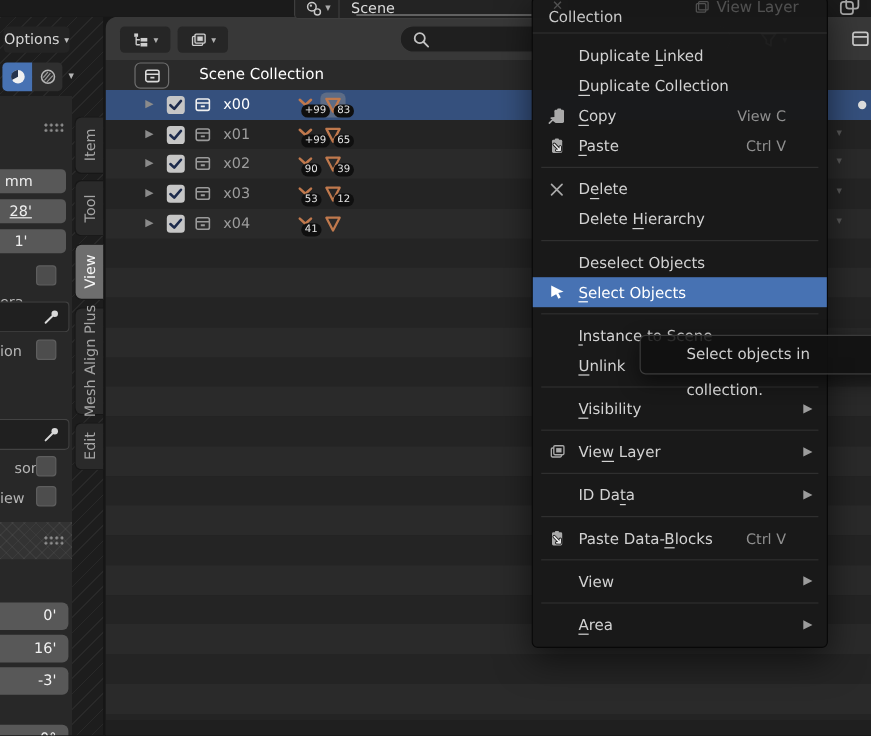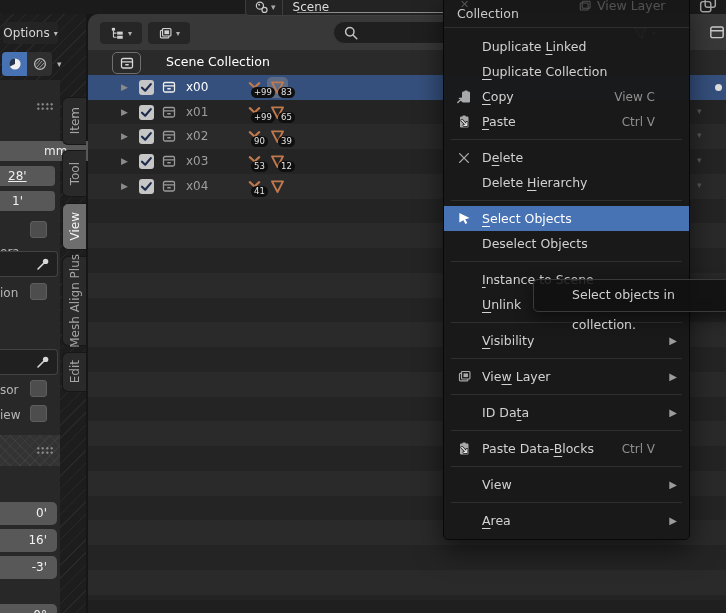--- a/index.html
+++ b/index.html
@@ -129,21 +129,21 @@
           <circle cx="8" cy="8" r="5.4" fill="none" stroke="#b5b5b5" stroke-width="1.3"></circle>
           <path d="M5,11 L10,5 M7,12.4 L12,7 M4,8.6 L8,4" stroke="#9a9a9a" stroke-width="1"></path>
         </svg>
       </div>
       <span class="fall-chev">▾</span>
     </div>
 
     <div class="npanel">
       <div class="dots" style="left:36px;top:22px;"></div>
 
-      <div class="pill" style="top:61px;padding-left:40px;"><span style="margin-left:4px;">mm</span></div>
+      <div class="pill" style="top:61px;"><span style="margin-left:4px;">mm</span></div>
       <div class="pill" style="top:86px;text-decoration:underline;"><span style="margin-left:8px;">28'</span></div>
       <div class="pill" style="top:111px;"><span style="margin-left:12px;">1'</span></div>
 
       <span class="cutlbl" style="top:144px;margin-top:21px;">era</span>
       <div class="chkbox" style="left:30px;top:141px;"></div>
 
       <div class="eyefield" style="top:171px;">
         <svg width="16" height="16" viewBox="0 0 16 16">
           <path d="M3,13 L8.5,7.5" stroke="#d8d8d8" stroke-width="1.6" stroke-linecap="round"></path>
           <circle cx="10.6" cy="5.4" r="2.7" fill="#d8d8d8"></circle>
@@ -153,21 +153,21 @@
       <span class="cutlbl" style="top:206px;">ion</span>
       <div class="chkbox" style="left:30px;top:203px;"></div>
 
       <div class="eyefield" style="top:269px;">
         <svg width="16" height="16" viewBox="0 0 16 16">
           <path d="M3,13 L8.5,7.5" stroke="#d8d8d8" stroke-width="1.6" stroke-linecap="round"></path>
           <circle cx="10.6" cy="5.4" r="2.7" fill="#d8d8d8"></circle>
         </svg>
       </div>
 
-      <span class="cutlbl" style="top:303px;">sor</span>
+      <span class="cutlbl" style="top:303px;padding-left:12px;">sor</span>
       <div class="chkbox" style="left:30px;top:300px;"></div>
 
       <span class="cutlbl" style="top:328px;">iew</span>
       <div class="chkbox" style="left:30px;top:325px;"></div>
 
       <div class="phead" style="top:355px;">
         <div class="dots" style="left:36px;top:11px;"></div>
       </div>
 
       <div class="vpill" style="top:422px;"><span>0'</span></div>
@@ -486,31 +486,31 @@
             <path d="M3,3 L13,13 M13,3 L3,13" stroke="currentColor" stroke-width="1.6" stroke-linecap="round"></path>
           </svg>
         </div>
         <div class="mlbl">D<span class="mn">e</span>lete</div>
       </div>
       <div class="mi">
         <div class="mico"></div>
         <div class="mlbl">Delete <span class="mn">H</span>ierarchy</div>
       </div>
       <div class="msep"></div>
+      <div class="mi">
+        <div class="mico"></div>
+        <div class="mlbl">Deselect Objects</div>
+      </div>
       <div class="mi hl">
         <div class="mico">
           <svg width="15" height="15" viewBox="0 0 16 16">
             <polygon points="2.5,2 13.5,7.5 8.8,8.8 11,12.8 8.9,13.9 6.9,9.9 2.5,12.2" fill="currentColor"></polygon>
           </svg>
         </div>
         <div class="mlbl"><span class="mn">S</span>elect Objects</div>
-      </div>
-      <div class="mi">
-        <div class="mico"></div>
-        <div class="mlbl">Deselect Objects</div>
       </div>
       <div class="msep"></div>
       <div class="mi">
         <div class="mico"></div>
         <div class="mlbl"><span class="mn">I</span>nstance to Scene</div>
       </div>
       <div class="mi">
         <div class="mico"></div>
         <div class="mlbl"><span class="mn">U</span>nlink</div>
       </div>

